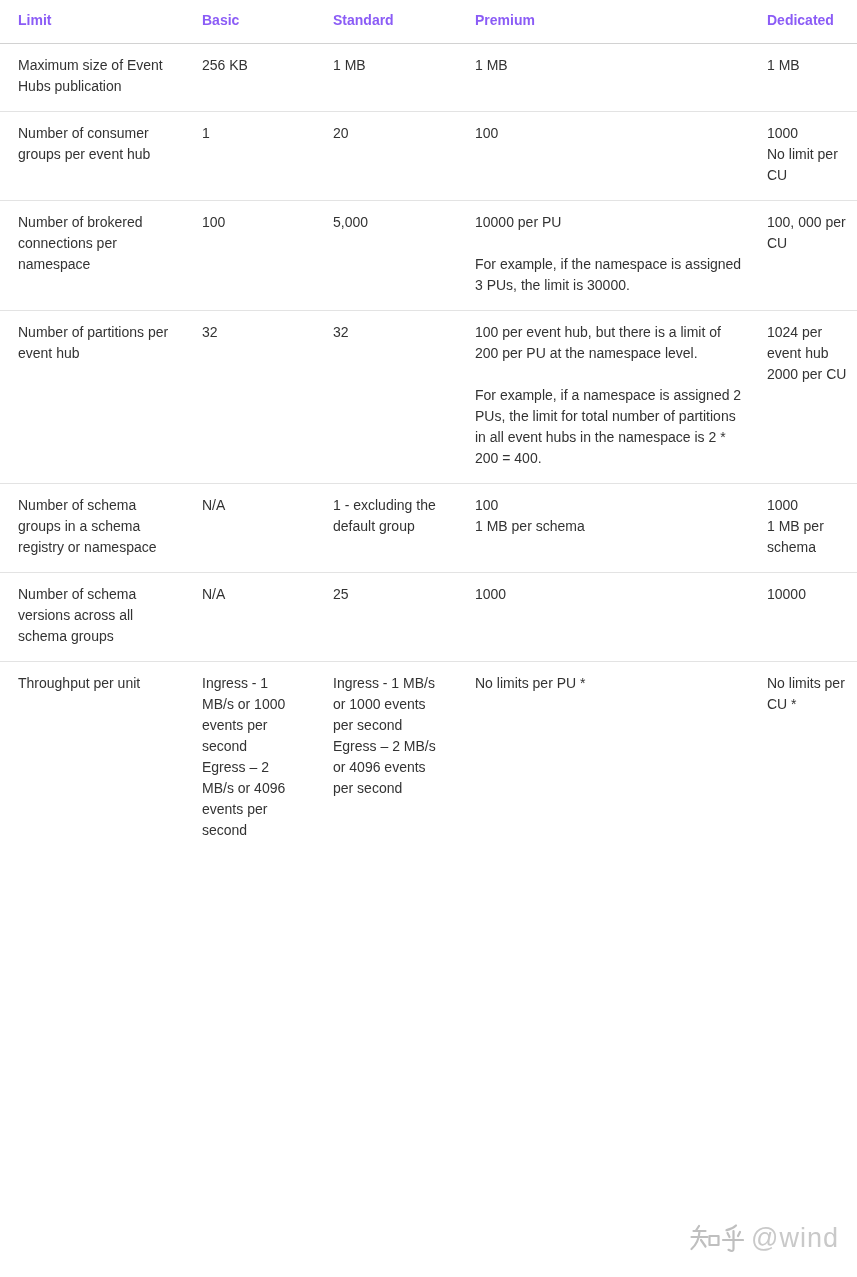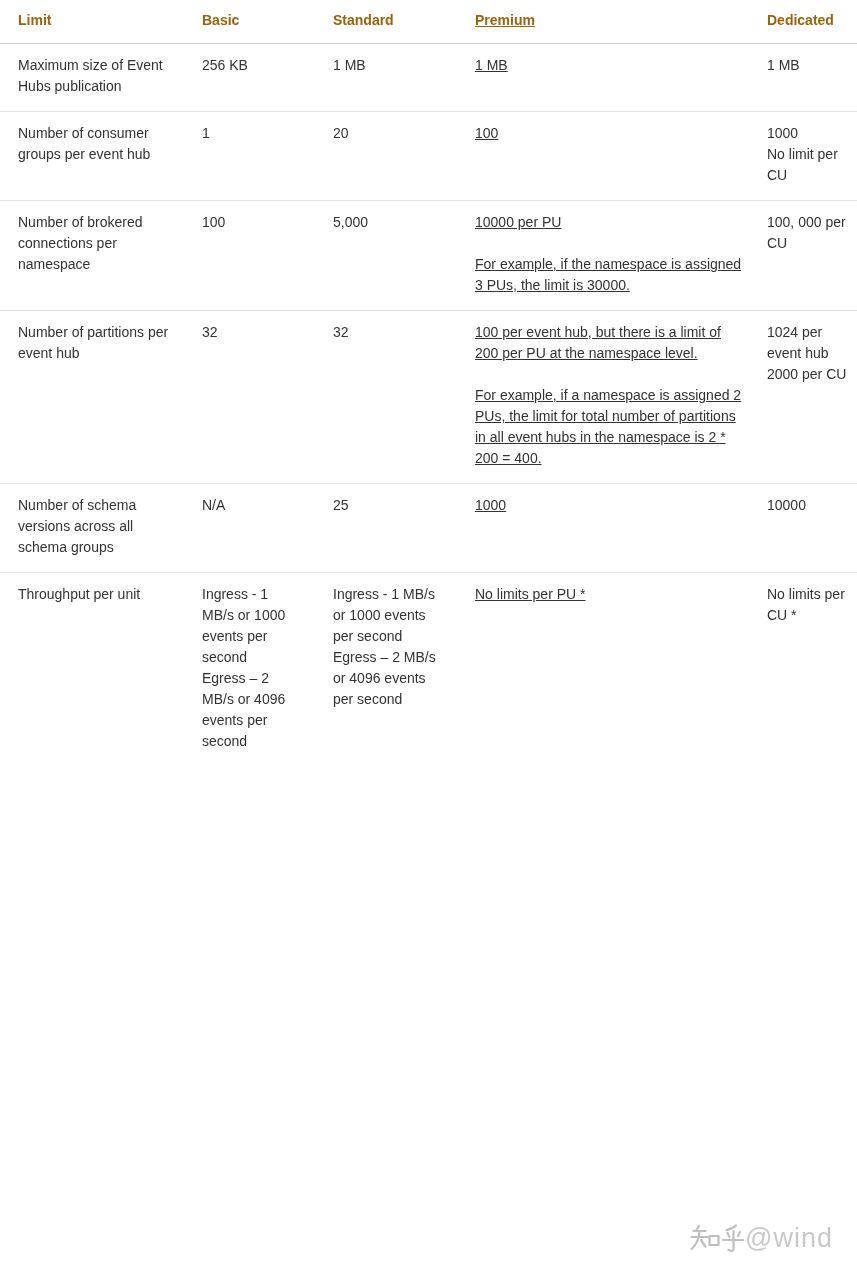--- a/index.html
+++ b/index.html
@@ -15,49 +15,49 @@
   }
   table.limits {
     width: 857px;
     border-collapse: collapse;
     table-layout: fixed;
     font-size: 14px;
     line-height: 21px;
   }
   table.limits th {
     font-weight: 700;
-    color: #a16207;
+    color: #8b5cf6;
     text-align: left;
     vertical-align: top;
     font-size: 14px;
     padding: 10px 24px 12px 0;
     border-bottom: 1px solid #d2d2d2;
   }
   table.limits td {
     vertical-align: top;
     color: #333333;
     padding: 11px 24px 14px 0;
     border-bottom: 1px solid #e3e3e3;
     white-space: pre-line;
     overflow-wrap: break-word;
   }
   table.limits th:first-child,
   table.limits td:first-child { padding-left: 18px; padding-right: 24px; }
   table.limits th.col-basic, table.limits td.col-basic { padding-right: 30px; }
   table.limits th.col-standard, table.limits td.col-standard { padding-right: 26px; }
-  table.limits th.col-premium, table.limits td.col-premium { padding-right: 24px; text-decoration: underline; }
+  table.limits th.col-premium, table.limits td.col-premium { padding-right: 24px; }
   table.limits th.col-dedicated, table.limits td.col-dedicated { padding-right: 1px; }
   table.limits tbody tr:last-child td { border-bottom: none; }
   .watermark {
     position: absolute;
     left: 690px;
     top: 1223px;
     display: flex;
     align-items: center;
-    gap: 1px;
+    gap: 7px;
     white-space: nowrap;
   }
   .watermark .zhihu-glyphs { display: block; }
   .watermark .handle {
     font-size: 27px;
     line-height: 30px;
     color: #c9c9c9;
     font-weight: 400;
     letter-spacing: 1px;
   }
@@ -111,20 +111,29 @@
       <td class="col-limit">Number of partitions per event hub</td>
       <td class="col-basic">32</td>
       <td class="col-standard">32</td>
       <td class="col-premium">100 per event hub, but there is a limit of 200 per PU at the namespace level.
 
 For example, if a namespace is assigned 2 PUs, the limit for total number of partitions in all event hubs in the namespace is 2 * 200 = 400.</td>
       <td class="col-dedicated">1024 per event hub
 2000 per CU</td>
     </tr>
     <tr>
+      <td class="col-limit">Number of schema groups in a schema registry or namespace</td>
+      <td class="col-basic">N/A</td>
+      <td class="col-standard">1 - excluding the default group</td>
+      <td class="col-premium">100
+1 MB per schema</td>
+      <td class="col-dedicated">1000
+1 MB per schema</td>
+    </tr>
+    <tr>
       <td class="col-limit">Number of schema versions across all schema groups</td>
       <td class="col-basic">N/A</td>
       <td class="col-standard">25</td>
       <td class="col-premium">1000</td>
       <td class="col-dedicated">10000</td>
     </tr>
     <tr>
       <td class="col-limit">Throughput per unit</td>
       <td class="col-basic">Ingress - 1 MB/s or 1000 events per second
 Egress – 2 MB/s or 4096 events per second</td>

